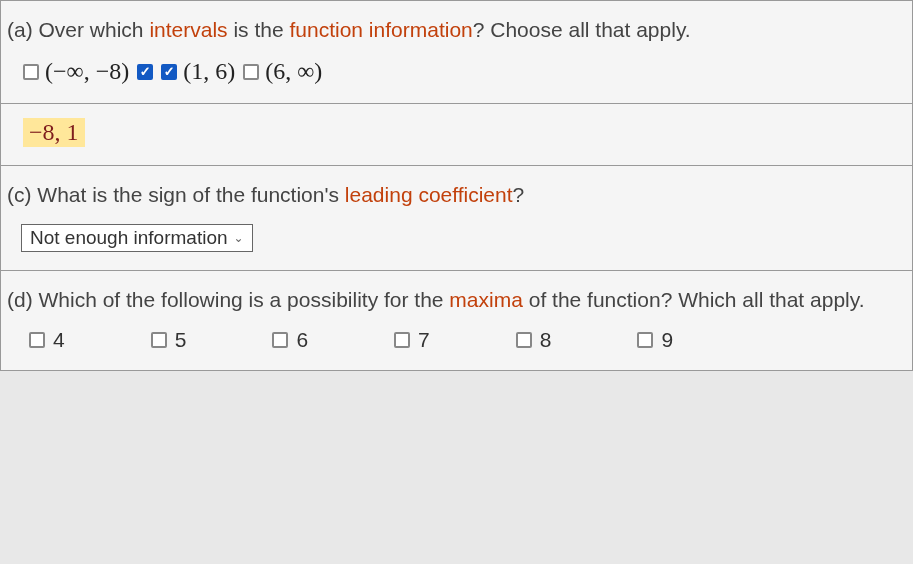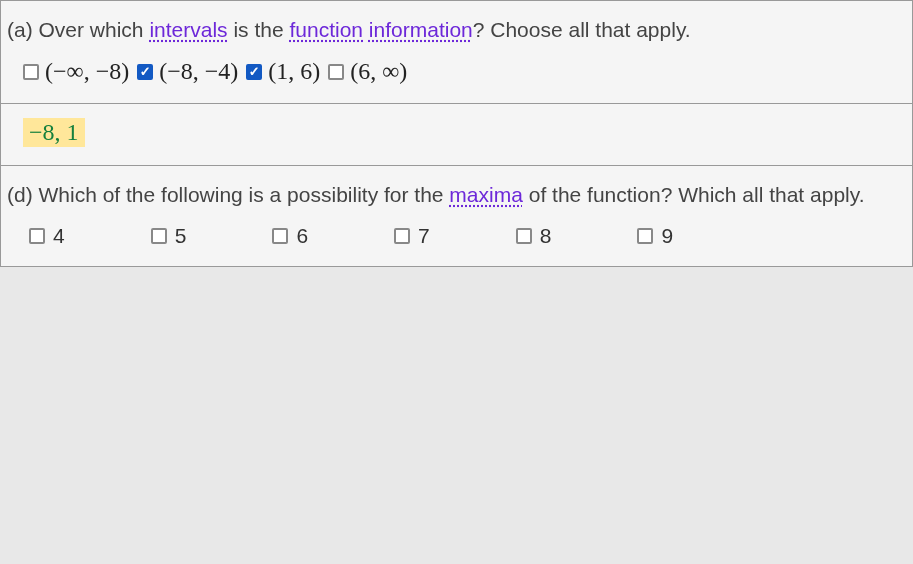--- a/index.html
+++ b/index.html
@@ -23,22 +23,21 @@
     position: relative;
   }
   .section:last-child { border-bottom: none; }
   .qtext {
     font-size: 21px;
     color: #444;
     line-height: 1.4;
     margin-bottom: 14px;
   }
   .term {
-    color: #6d28d9;
-    text-decoration: underline;
+    color: #c2410c;
     text-decoration-style: dotted;
     text-underline-offset: 3px;
   }
   .italic { font-style: italic; font-family: 'Times New Roman', serif; }
   .options-a {
     display: flex;
     align-items: center;
     gap: 8px;
     padding-left: 16px;
     flex-wrap: nowrap;
@@ -68,21 +67,21 @@
   .cb.checked {
     background: #1259c3;
     border-color: #1259c3;
   }
   .cb.checked::after { content: "✓"; font-weight: bold; }
   .answer-b {
     display: inline-block;
     background: #ffe79a;
     font-family: 'Times New Roman', serif;
     font-size: 24px;
-    color: #15803d;
+    color: #7f1d1d;
     padding: 1px 6px;
     margin-left: 16px;
   }
   .select-c {
     display: inline-flex;
     align-items: center;
     border: 1px solid #666;
     background: #fff;
     font-size: 19px;
     color: #333;
@@ -117,37 +116,45 @@
     <div class="qtext">
       <span>(a) Over which </span><span class="term">intervals</span><span> is the </span><span class="term">function</span><span> </span><span class="term">information</span><span>? Choose all that apply.</span>
     </div>
     <div class="options-a">
       <div class="opt">
           <span class="cb"></span>
           <span>(−∞, −8)</span>
         </div>
       <div class="opt">
           <span class="cb checked"></span>
-          <span>(−8, −4)</span>
         </div>
       <div class="opt">
           <span class="cb checked"></span>
           <span>(1, 6)</span>
         </div>
       <div class="opt">
           <span class="cb"></span>
           <span>(6, ∞)</span>
         </div>
     </div>
   </div>
 
   <div class="section">
     <div class="answer-b">−8, 1</div>
   </div>
 
+  <div class="section">
+    <div class="qtext">
+      <span>(c) What is the sign of the function's </span><span class="term">leading coefficient</span><span>?</span>
+    </div>
+    <div class="select-c">
+      <span>Not enough information</span>
+      <span class="chev">⌄</span>
+    </div>
+  </div>
 
   <div class="section">
     <div class="qtext">
       <span>(d) Which of the following is a possibility for the </span><span class="term">maxima</span><span> of the function? Which all that apply.</span>
     </div>
     <div class="options-d">
       <div class="opt-d">
           <span class="cb"></span>
           <span>4</span>
         </div>

